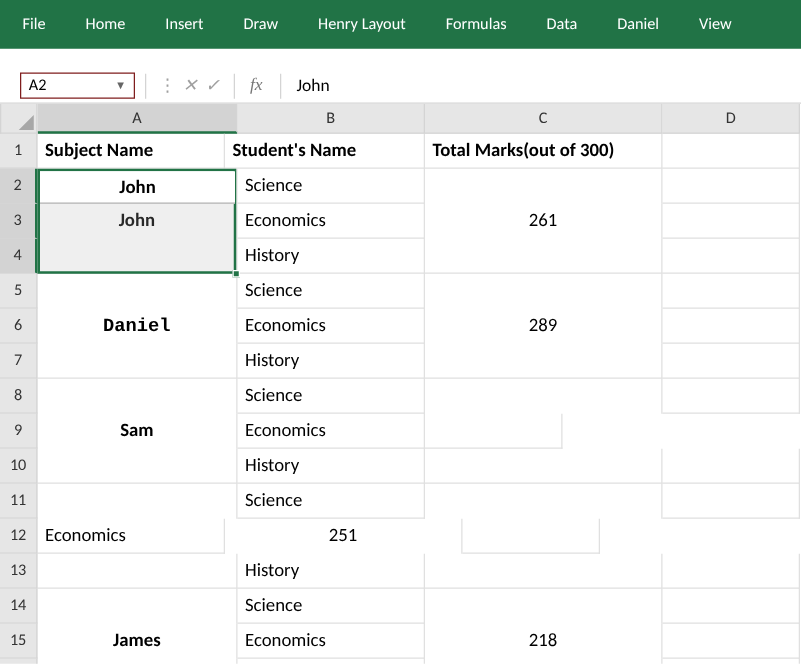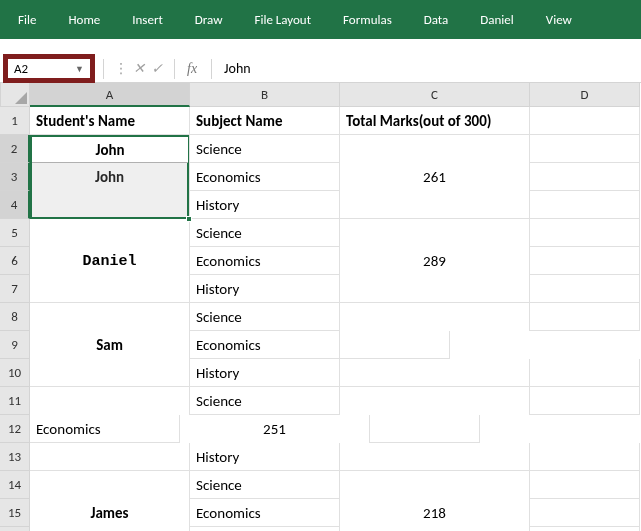--- a/index.html
+++ b/index.html
@@ -26,25 +26,25 @@
 }
 .formula-row {
   display: flex;
   align-items: center;
   height: 28px;
   border-bottom: 1px solid #d4d4d4;
   margin-top: 16px;
 }
 .name-box {
   width: 92px;
-  border: 5px solid #7f1d1d;
+  border: 1px solid #7f1d1d;
   background: #fff;
   font-size: 13px;
   padding: 2px 6px;
-  margin-left: 3px;
+  margin-left: 16px;
   display: flex;
   align-items: center;
   justify-content: space-between;
   gap: 29px;
 }
 .name-box-dd { color: #666; font-size: 9px; }
 .fb-sep {
   width: 1px; height: 20px; background: #d4d4d4; margin: 0 8px;
 }
 .fb-btn {
@@ -153,21 +153,21 @@
 }
 </style>
 </head>
 <body>
 
 <div class="ribbon">
   <span class="ribbon-tab">File</span>
   <span class="ribbon-tab">Home</span>
   <span class="ribbon-tab">Insert</span>
   <span class="ribbon-tab">Draw</span>
-  <span class="ribbon-tab">File Layout</span>
+  <span class="ribbon-tab">Henry Layout</span>
   <span class="ribbon-tab">Formulas</span>
   <span class="ribbon-tab">Data</span>
   <span class="ribbon-tab">Daniel</span>
   <span class="ribbon-tab">View</span>
 </div>
 
 <div class="formula-row">
   <div class="name-box">
     <span>A2</span>
     <span class="name-box-dd">▼</span>
@@ -187,22 +187,22 @@
   <div class="col-headers">
     <div class="corner"></div>
     <div class="col-h col-A active">A</div>
     <div class="col-h col-B">B</div>
     <div class="col-h col-C">C</div>
     <div class="col-h col-D">D</div>
   </div>
 
   <div class="row">
     <div class="row-h">1</div>
+    <div class="cell col-B bold">Subject Name</div>
     <div class="cell col-A bold">Student's Name</div>
-    <div class="cell col-B bold">Subject Name</div>
     <div class="cell col-C bold">Total Marks(out of 300)</div>
     <div class="cell col-D"></div>
   </div>
 
   <div id="data-rows">
       <div class="row">
         <div class="row-h active">2</div>
         <div class="cell col-A center bold" style="border-bottom: none;"></div>
         <div class="cell col-B">Science</div>
         <div class="cell col-C center" style="border-bottom: none;"></div>

